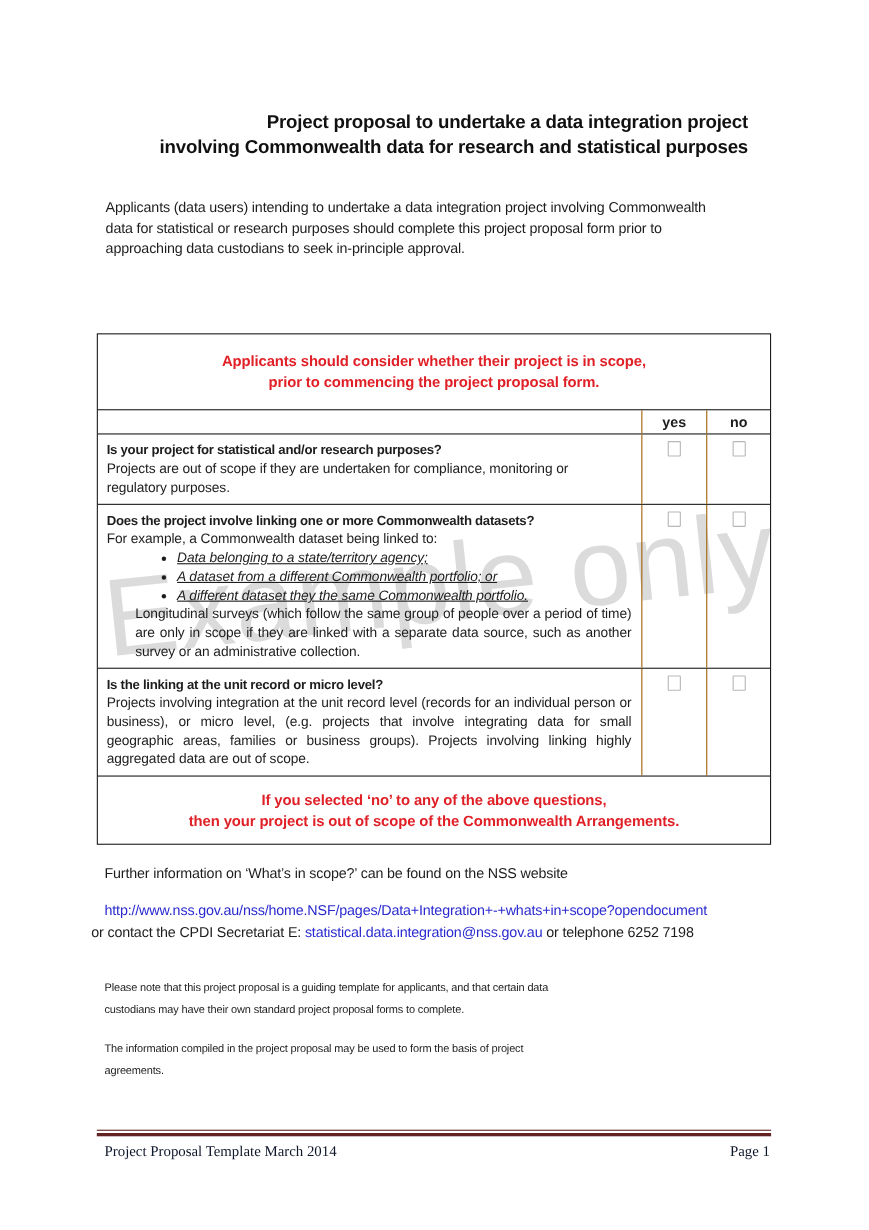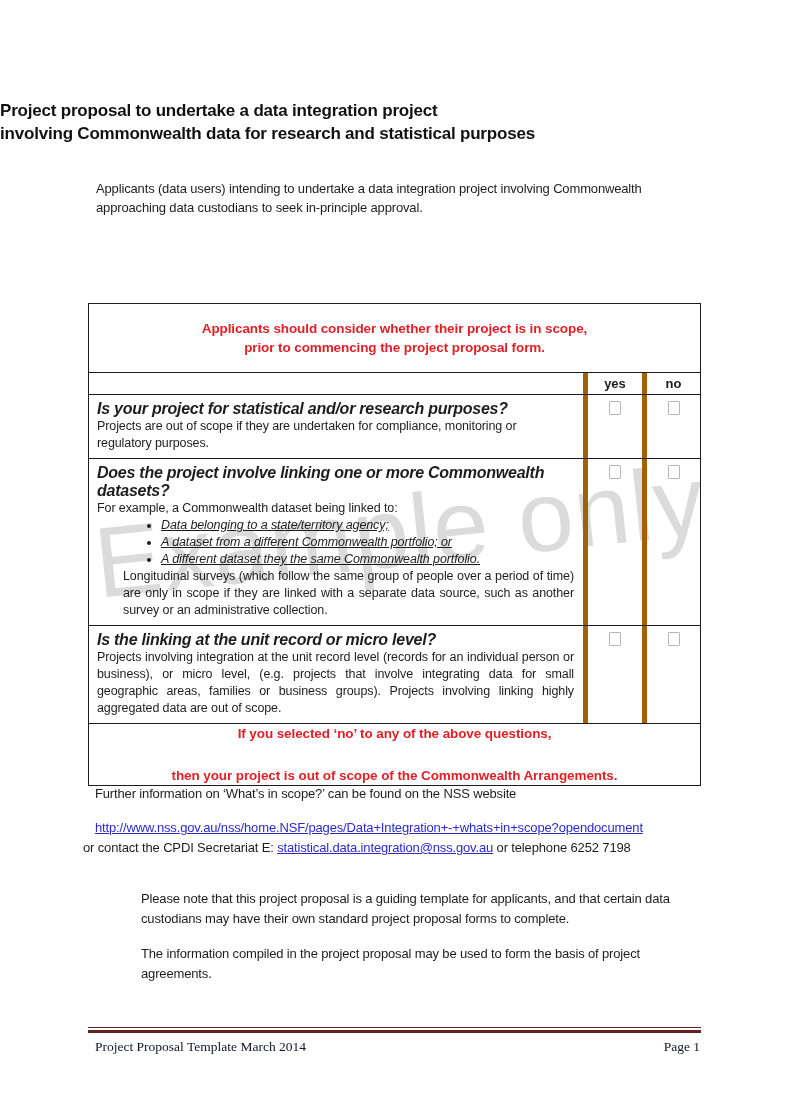--- a/index.html
+++ b/index.html
@@ -16,59 +16,59 @@
   
   .watermark {
     position:absolute; left:95px; top:513px;
     font-size:100px; line-height:100px; white-space:nowrap;
     color:var(--wm,#d3d3d3); opacity:.8; font-weight:400;
     transform:rotate(-6deg); transform-origin:0 50%;
     z-index:0; letter-spacing:1px; pointer-events:none;
   }
 
   
-  .title { top:99px; left:0; width:680px; text-align:left;
+  .title { top:99px; left:0; width:680px; text-align:right;
     font-size:17px; font-weight:bold; line-height:23px; color:#111; letter-spacing:-0.2px; }
   .intro { top:180px; left:96px; font-size:13px; line-height:18.5px; letter-spacing:-0.15px; }
   .txtline { white-space:nowrap; }
 
   
   .tbl { top:303px; left:88px; width:613px; border:1.6px solid #1c1c1c; box-sizing:border-box; background:transparent; }
   .tbl-notice, .tbl-endnote {
     display:flex; flex-direction:column; justify-content:center;
     text-align:center; color:var(--red,#e01f26); font-weight:bold;
     font-size:13.5px; line-height:19px; letter-spacing:-0.1px;
   }
   .tbl-notice { min-height:68px; border-bottom:1px solid #1c1c1c; }
-  .tbl-endnote { min-height:61px;justify-content:space-between; }
+  .tbl-endnote { min-height:61px; }
   .row { display:flex; align-items:stretch; border-bottom:1px solid #1c1c1c; box-sizing:border-box; }
   .yn-row { min-height:22px; }
   .cell-main { flex:1; box-sizing:border-box; padding:3px 9px 6px 8px; }
-  .cell-yes, .cell-no { width:59px; border-left:5px solid #a16207; box-sizing:border-box;
+  .cell-yes, .cell-no { width:59px; border-left:1px solid #a16207; box-sizing:border-box;
     text-align:center; flex:none; }
   .cell-no { width:58px; }
   .yn-label { font-size:13px; font-weight:bold; line-height:21px; }
   .q-row-1 { min-height:48px; }
   .q-row-2 { min-height:140px; }
   .q-row-3 { min-height:78px; }
-  .q-title { font-size:16px; font-weight:bold; letter-spacing:-0.25px; line-height:18px; padding-top:2px;font-style:italic; }
+  .q-title { font-size:12px; font-weight:bold; letter-spacing:-0.25px; line-height:18px; padding-top:2px; }
   .q-note { font-size:12.5px; line-height:17px; letter-spacing:-0.1px; }
   .justify { text-align:justify; }
   .indent { margin-left:26px; }
   ul.q-bullets { margin:0; padding-left:64px; list-style:disc; }
   ul.q-bullets li { font-size:12.5px; font-style:italic; line-height:17px; letter-spacing:-0.1px;text-decoration:underline; }
   .cb { display:inline-block; width:10px; height:12px; border:1.5px solid #b7b7b7;
     border-radius:1px; margin-top:6px; background:transparent; cursor:pointer; }
 
   
   .info-line { top:786px; left:95px; font-size:13px; letter-spacing:-0.15px; }
   .link-line { top:820px; left:95px; font-size:13px; letter-spacing:-0.15px; }
   .contact-line { top:840px; left:83px; font-size:13px; letter-spacing:-0.15px; }
-  a.link { color:var(--blue,#2a2ad0); text-decoration:underline; cursor:pointer; }
-  .para { font-size:13px; line-height:19.5px; letter-spacing:-0.15px;margin-left:46px; }
+  a.link { color:var(--blue,#2a2ad0); cursor:pointer; }
+  .para { font-size:10px; line-height:19.5px; letter-spacing:-0.15px; }
   .para1 { top:889px; left:95px; }
   .para2 { top:944px; left:95px; }
 
   
   .rule { top:1027px; left:88px; width:613px; }
   .rule-thin { height:1px; background:var(--maroon,#622423); }
   .rule-thick { height:3px; background:var(--maroon,#622423); margin-top:2px; }
   .page-footer { top:1039px; left:88px; width:613px; display:flex; justify-content:space-between;
     font-family:"Liberation Serif", serif; font-size:13.5px; color:#0f172a; padding:0 1px 0 7px; box-sizing:border-box; }
 </style>
@@ -79,20 +79,21 @@
 
   <div class="watermark">Example only</div>
 
   <div class="abs title">
     <div class="txtline">Project proposal to undertake a data integration project</div>
     <div class="txtline">involving Commonwealth data for research and statistical purposes</div>
   </div>
 
   <div class="abs intro">
     <div class="txtline">Applicants (data users) intending to undertake a data integration project involving Commonwealth</div>
+    <div class="txtline">data for statistical or research purposes should complete this project proposal form prior to</div>
     <div class="txtline">approaching data custodians to seek in-principle approval.</div>
   </div>
 
   <div class="abs tbl">
 
     <div class="tbl-notice">
       <div>Applicants should consider whether their project is in scope,</div>
       <div>prior to commencing the project proposal form.</div>
     </div>
 

